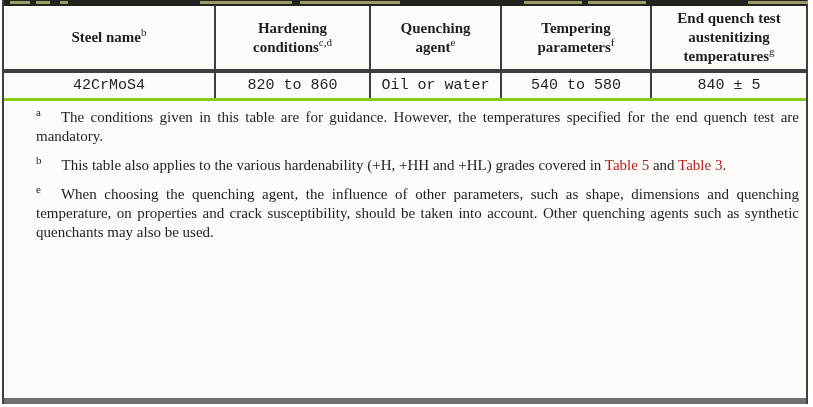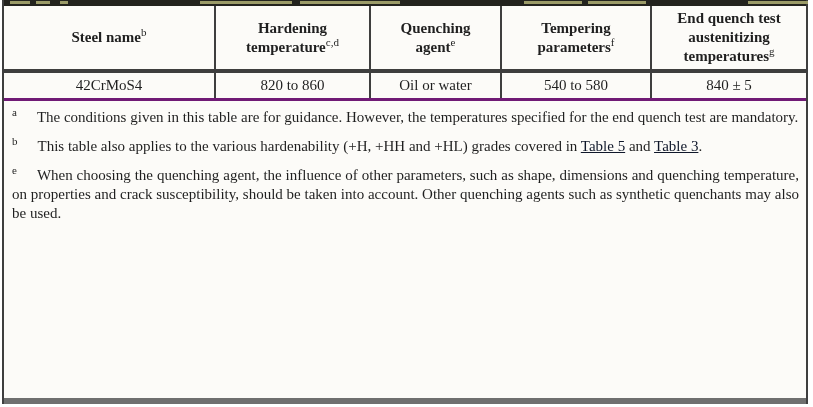--- a/index.html
+++ b/index.html
@@ -32,40 +32,41 @@
     width:100%;border-collapse:collapse;table-layout:fixed;flex:none;
     background:#fcfbf8;
   }
   .tbl th,.tbl td{
     border:2px solid #3e3e3e;
     text-align:center;vertical-align:middle;
     font-size:15px;line-height:19px;
     padding:0 8px;overflow:hidden;
   }
   .tbl th{font-weight:bold;height:63px;border-top:none;border-bottom:4px solid #3e3e3e;}
-  .tbl td{height:25px;border-bottom:3px solid #701a75;font-weight:normal;}
+  .tbl td{height:25px;border-bottom:3px solid #84cc16;font-weight:normal;font-family:Liberation Mono, monospace;}
   .tbl th:first-child,.tbl td:first-child{border-left:none;}
   .tbl th:last-child,.tbl td:last-child{border-right:none;}
   .col1{width:211px;} .col2{width:155px;} .col3{width:131px;} .col4{width:150px;}
   .hwrap{display:inline-block;}
   .hwrap.narrow{max-width:92px;}
   .hwrap.mid{max-width:126px;}
   sup{font-size:11px;line-height:0;font-weight:normal;}
   
   .footnotes{
     flex:1 1 auto;
     padding:7px 7px 0 8px;
     font-size:15px;line-height:19px;
     overflow:hidden;
+    margin-left:24px;
   }
   .footnotes p{margin:0 0 10px 0;text-align:justify;}
   .footnotes p:last-child{margin-bottom:0;}
   sup.fn{font-size:11px;}
   .tab{display:inline-block;width:20px;}
-  a.tlink{color:#0f172a;text-decoration:underline;cursor:pointer;}
+  a.tlink{color:#b91c1c;cursor:pointer;}
   
   .bottombar{flex:none;height:6px;background:#6f6f6f;}
 </style>
 </head>
 <body>
 
 <div class="page">
   <div class="doc">
 
     <div class="topstrip">
@@ -86,21 +87,21 @@
           <col class="col3">
           <col class="col4">
           <col>
       </colgroup>
       <thead>
         <tr>
           <th>
             <span class="hwrap"><span>Steel name</span><sup>b</sup></span>
           </th>
           <th>
-            <span class="hwrap mid"><span>Hardening temperature</span><sup>c,d</sup></span>
+            <span class="hwrap mid"><span>Hardening conditions</span><sup>c,d</sup></span>
           </th>
           <th>
             <span class="hwrap narrow"><span>Quenching agent</span><sup>e</sup></span>
           </th>
           <th>
             <span class="hwrap mid"><span>Tempering parameters</span><sup>f</sup></span>
           </th>
           <th>
             <span class="hwrap"><span>End quench test austenitizing temperatures</span><sup>g</sup></span>
           </th>

